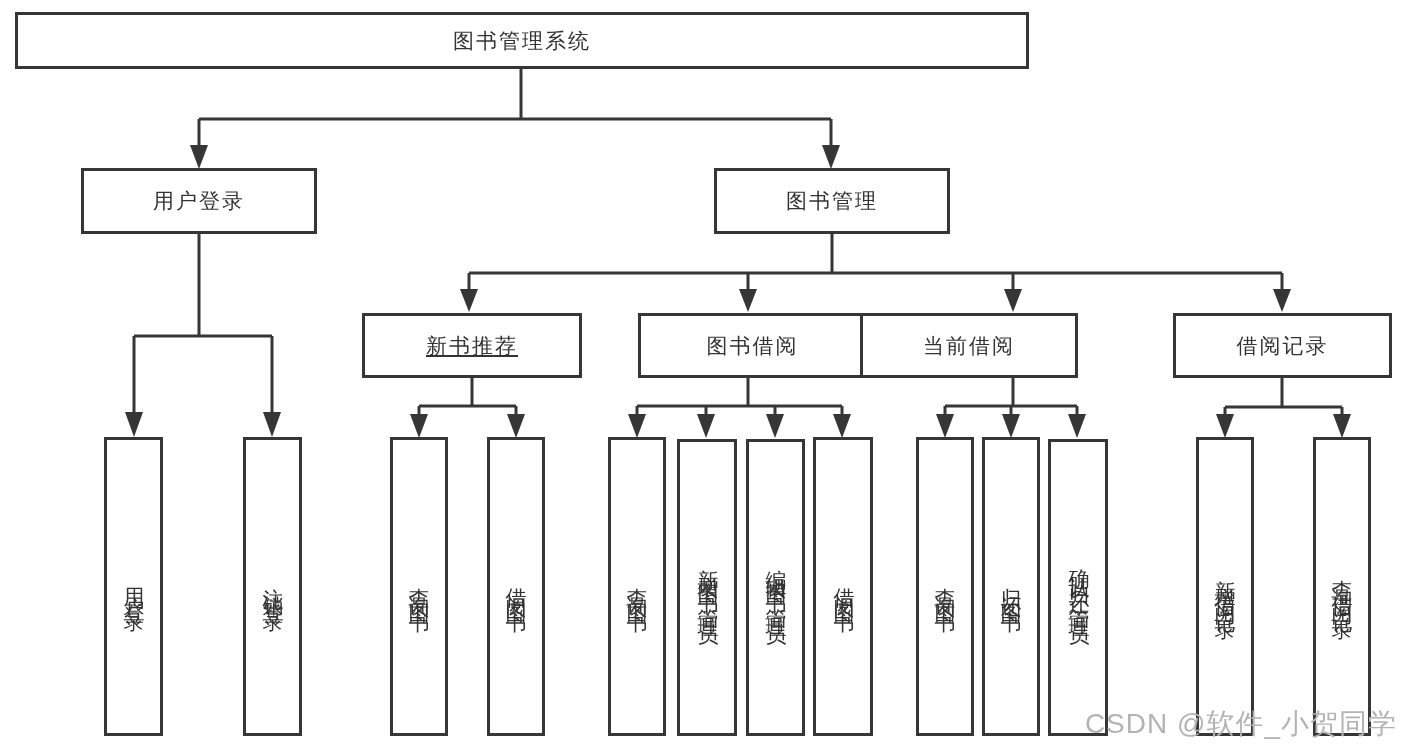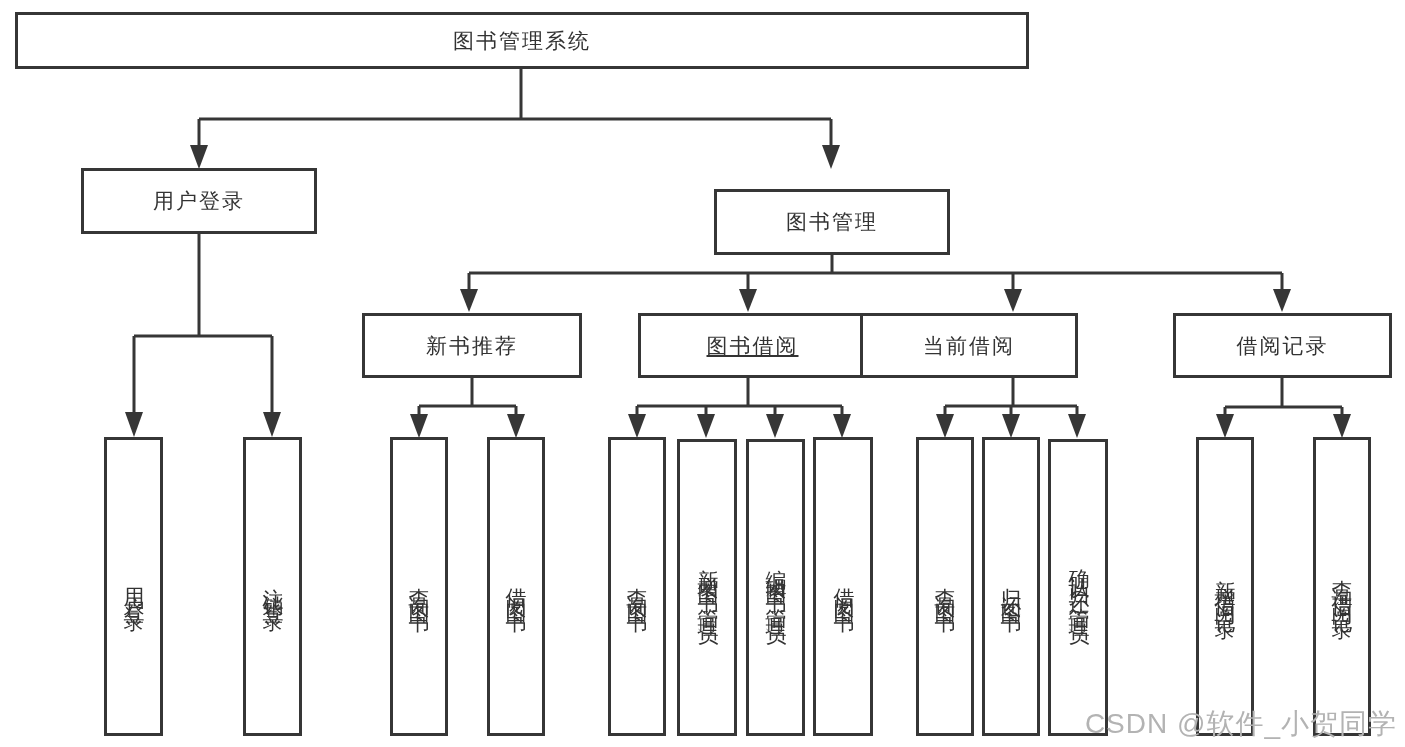--- a/index.html
+++ b/index.html
@@ -98,24 +98,24 @@
       <polygon points="1002,414 1020,414 1011,438"></polygon>
       <polygon points="1068,414 1086,414 1077,438"></polygon>
       <polygon points="1216,414 1234,414 1225,438"></polygon>
       <polygon points="1333,414 1351,414 1342,438"></polygon>
     </g>
   </svg>
 
   <div class="node" style="left:15px;top:12px;width:1014px;height:57px;">图书管理系统</div>
 
   <div class="node" style="left:81px;top:168px;width:236px;height:66px;">用户登录</div>
-  <div class="node" style="left:714px;top:168px;width:236px;height:66px;margin-top:21px;">图书管理</div>
+  <div class="node" style="left:714px;top:168px;width:236px;height:66px;">图书管理</div>
 
-  <div class="node" style="left:362px;top:313px;width:220px;height:65px;">新书推荐</div>
-  <div class="node" style="left:638px;top:313px;width:229px;height:65px;text-decoration:underline;">图书借阅</div>
+  <div class="node" style="left:362px;top:313px;width:220px;height:65px;text-decoration:underline;">新书推荐</div>
+  <div class="node" style="left:638px;top:313px;width:229px;height:65px;">图书借阅</div>
   <div class="node" style="left:860px;top:313px;width:218px;height:65px;">当前借阅</div>
   <div class="node" style="left:1173px;top:313px;width:219px;height:65px;">借阅记录</div>
 
   <div class="vnode" style="left:104px;top:437px;width:59px;height:299px;">用户登录</div>
   <div class="vnode" style="left:243px;top:437px;width:59px;height:299px;">注销登录</div>
 
   <div class="vnode" style="left:390px;top:437px;width:58px;height:299px;">查询图书</div>
   <div class="vnode" style="left:487px;top:437px;width:58px;height:299px;">借阅图书</div>
 
   <div class="vnode" style="left:608px;top:437px;width:58px;height:299px;">查询图书</div>

